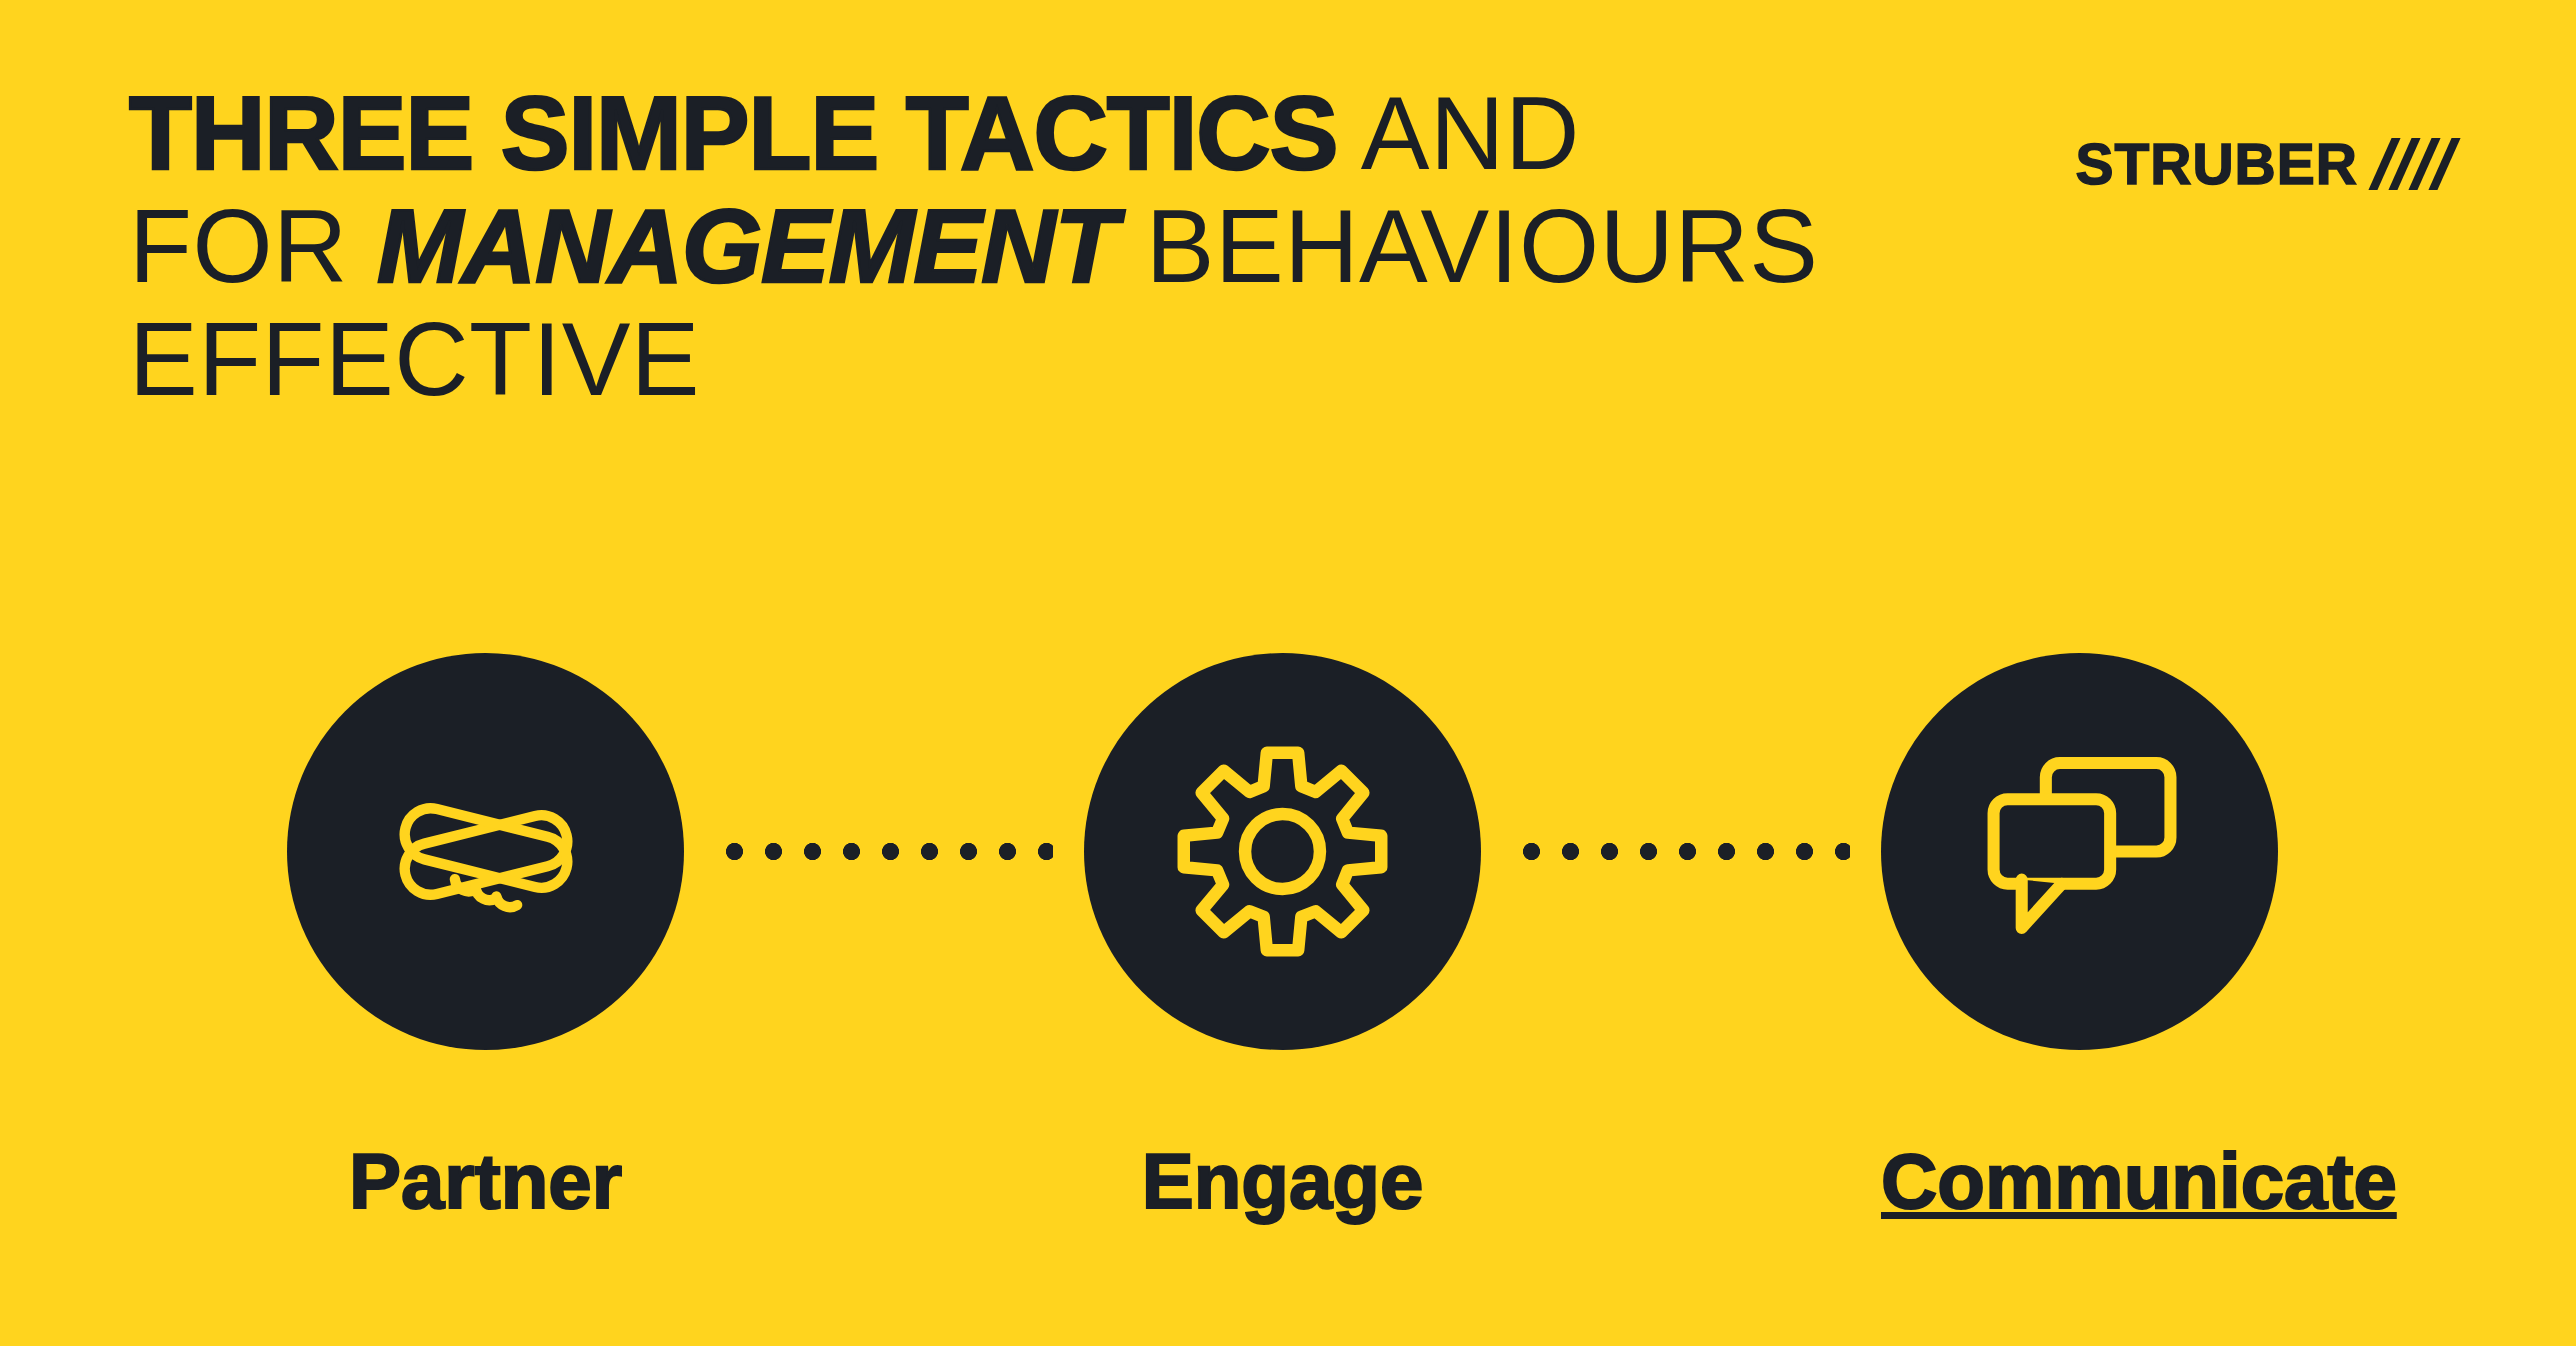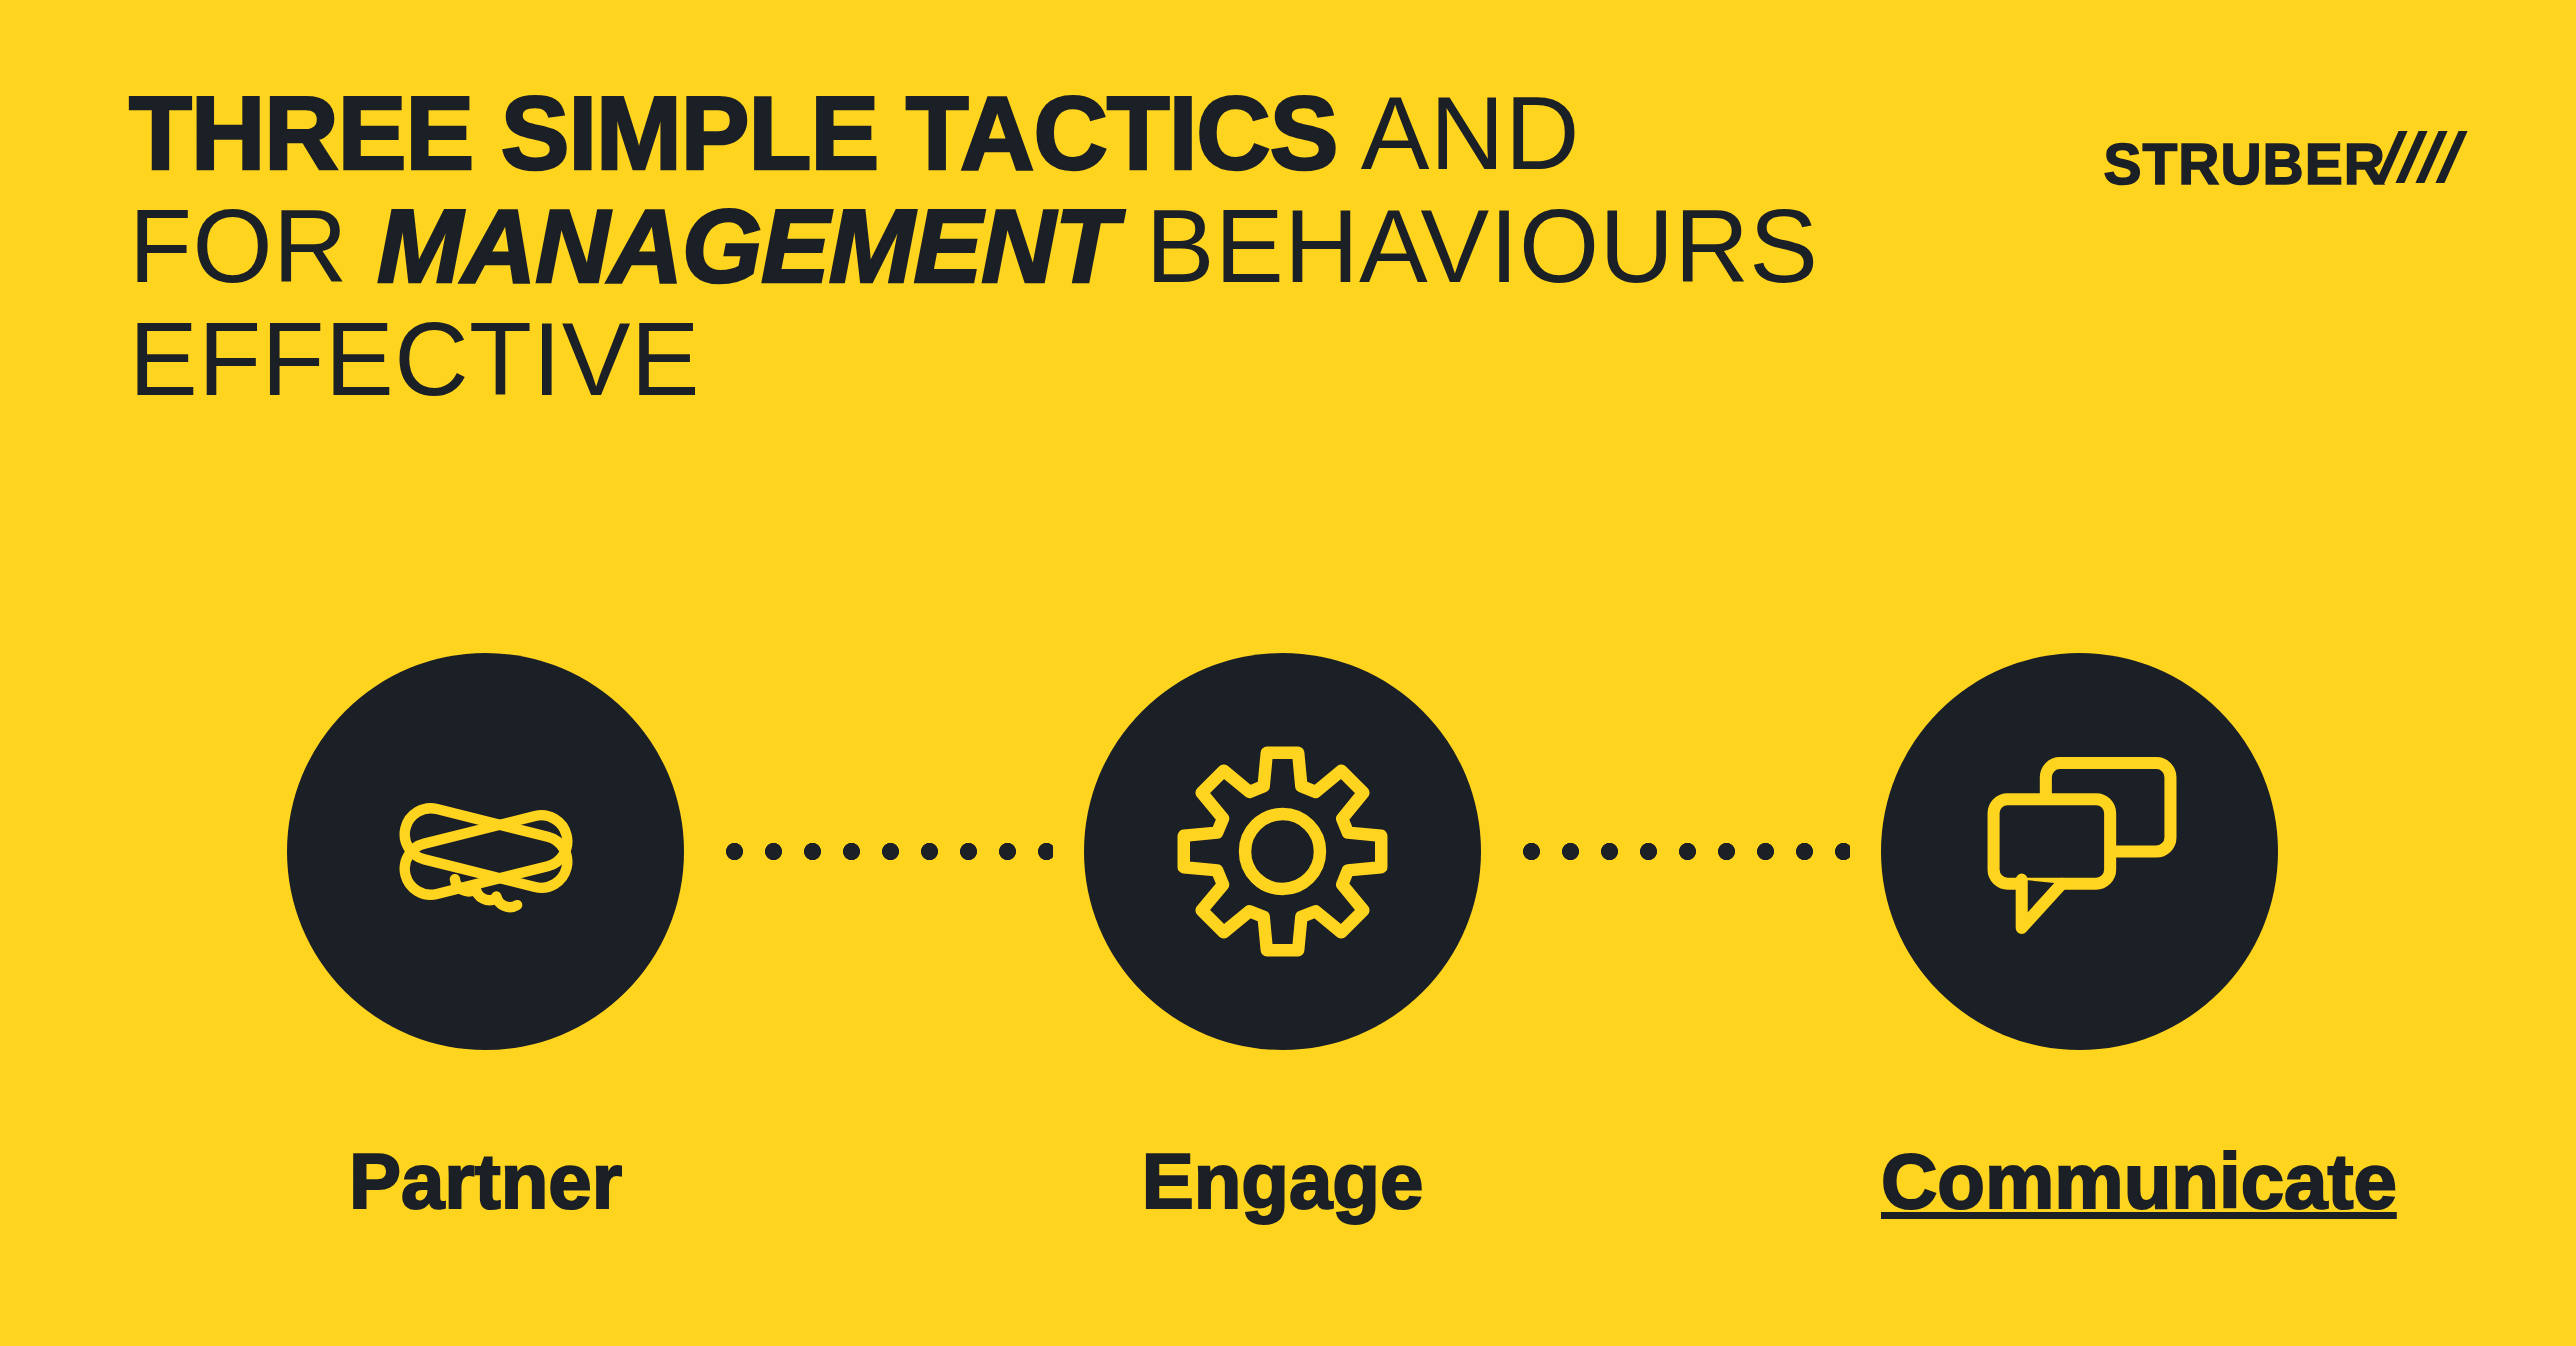--- a/index.html
+++ b/index.html
@@ -38,24 +38,24 @@
     font-weight: 700;
     font-style: italic;
     -webkit-text-stroke: 2.6px #1B1F26;
     letter-spacing: -1px;
   }
 
   
   .logo {
     position: absolute;
     top: 131px;
-    right: 120px;
+    right: 127px;
     display: flex;
-    align-items: flex-start;
-    gap: 1px;
+    align-items: center;
+    gap: 22px;
   }
   .logo-text {
     font-size: 57px;
     font-weight: 700;
     -webkit-text-stroke: 1.5px #1B1F26;
     letter-spacing: 1px;
   }
   .logo-slashes {
     display: flex;
     gap: 11.3px;

